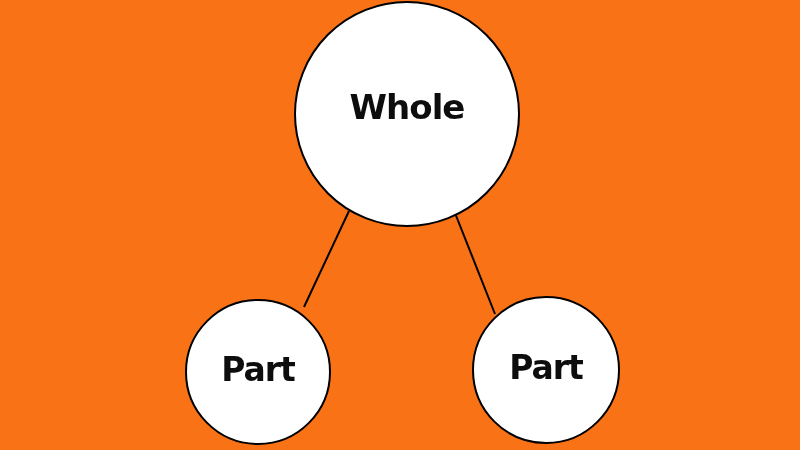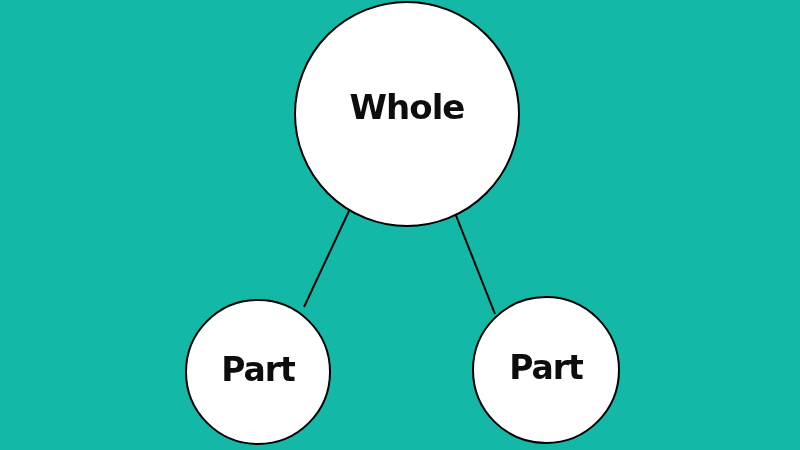--- a/index.html
+++ b/index.html
@@ -4,21 +4,21 @@
 <style>
   html, body {
     margin: 0;
     padding: 0;
     background: #ffffff;
   }
   .canvas {
     position: relative;
     width: 800px;
     height: 450px;
-    background: #14b8a6;
+    background: #f97316;
     overflow: hidden;
     font-family: "DejaVu Sans", sans-serif;
     text-align: center;
   }
   svg text {
     font-family: "DejaVu Sans", sans-serif;
     font-weight: 700;
     letter-spacing: -1px;
     text-anchor: middle;
   }

